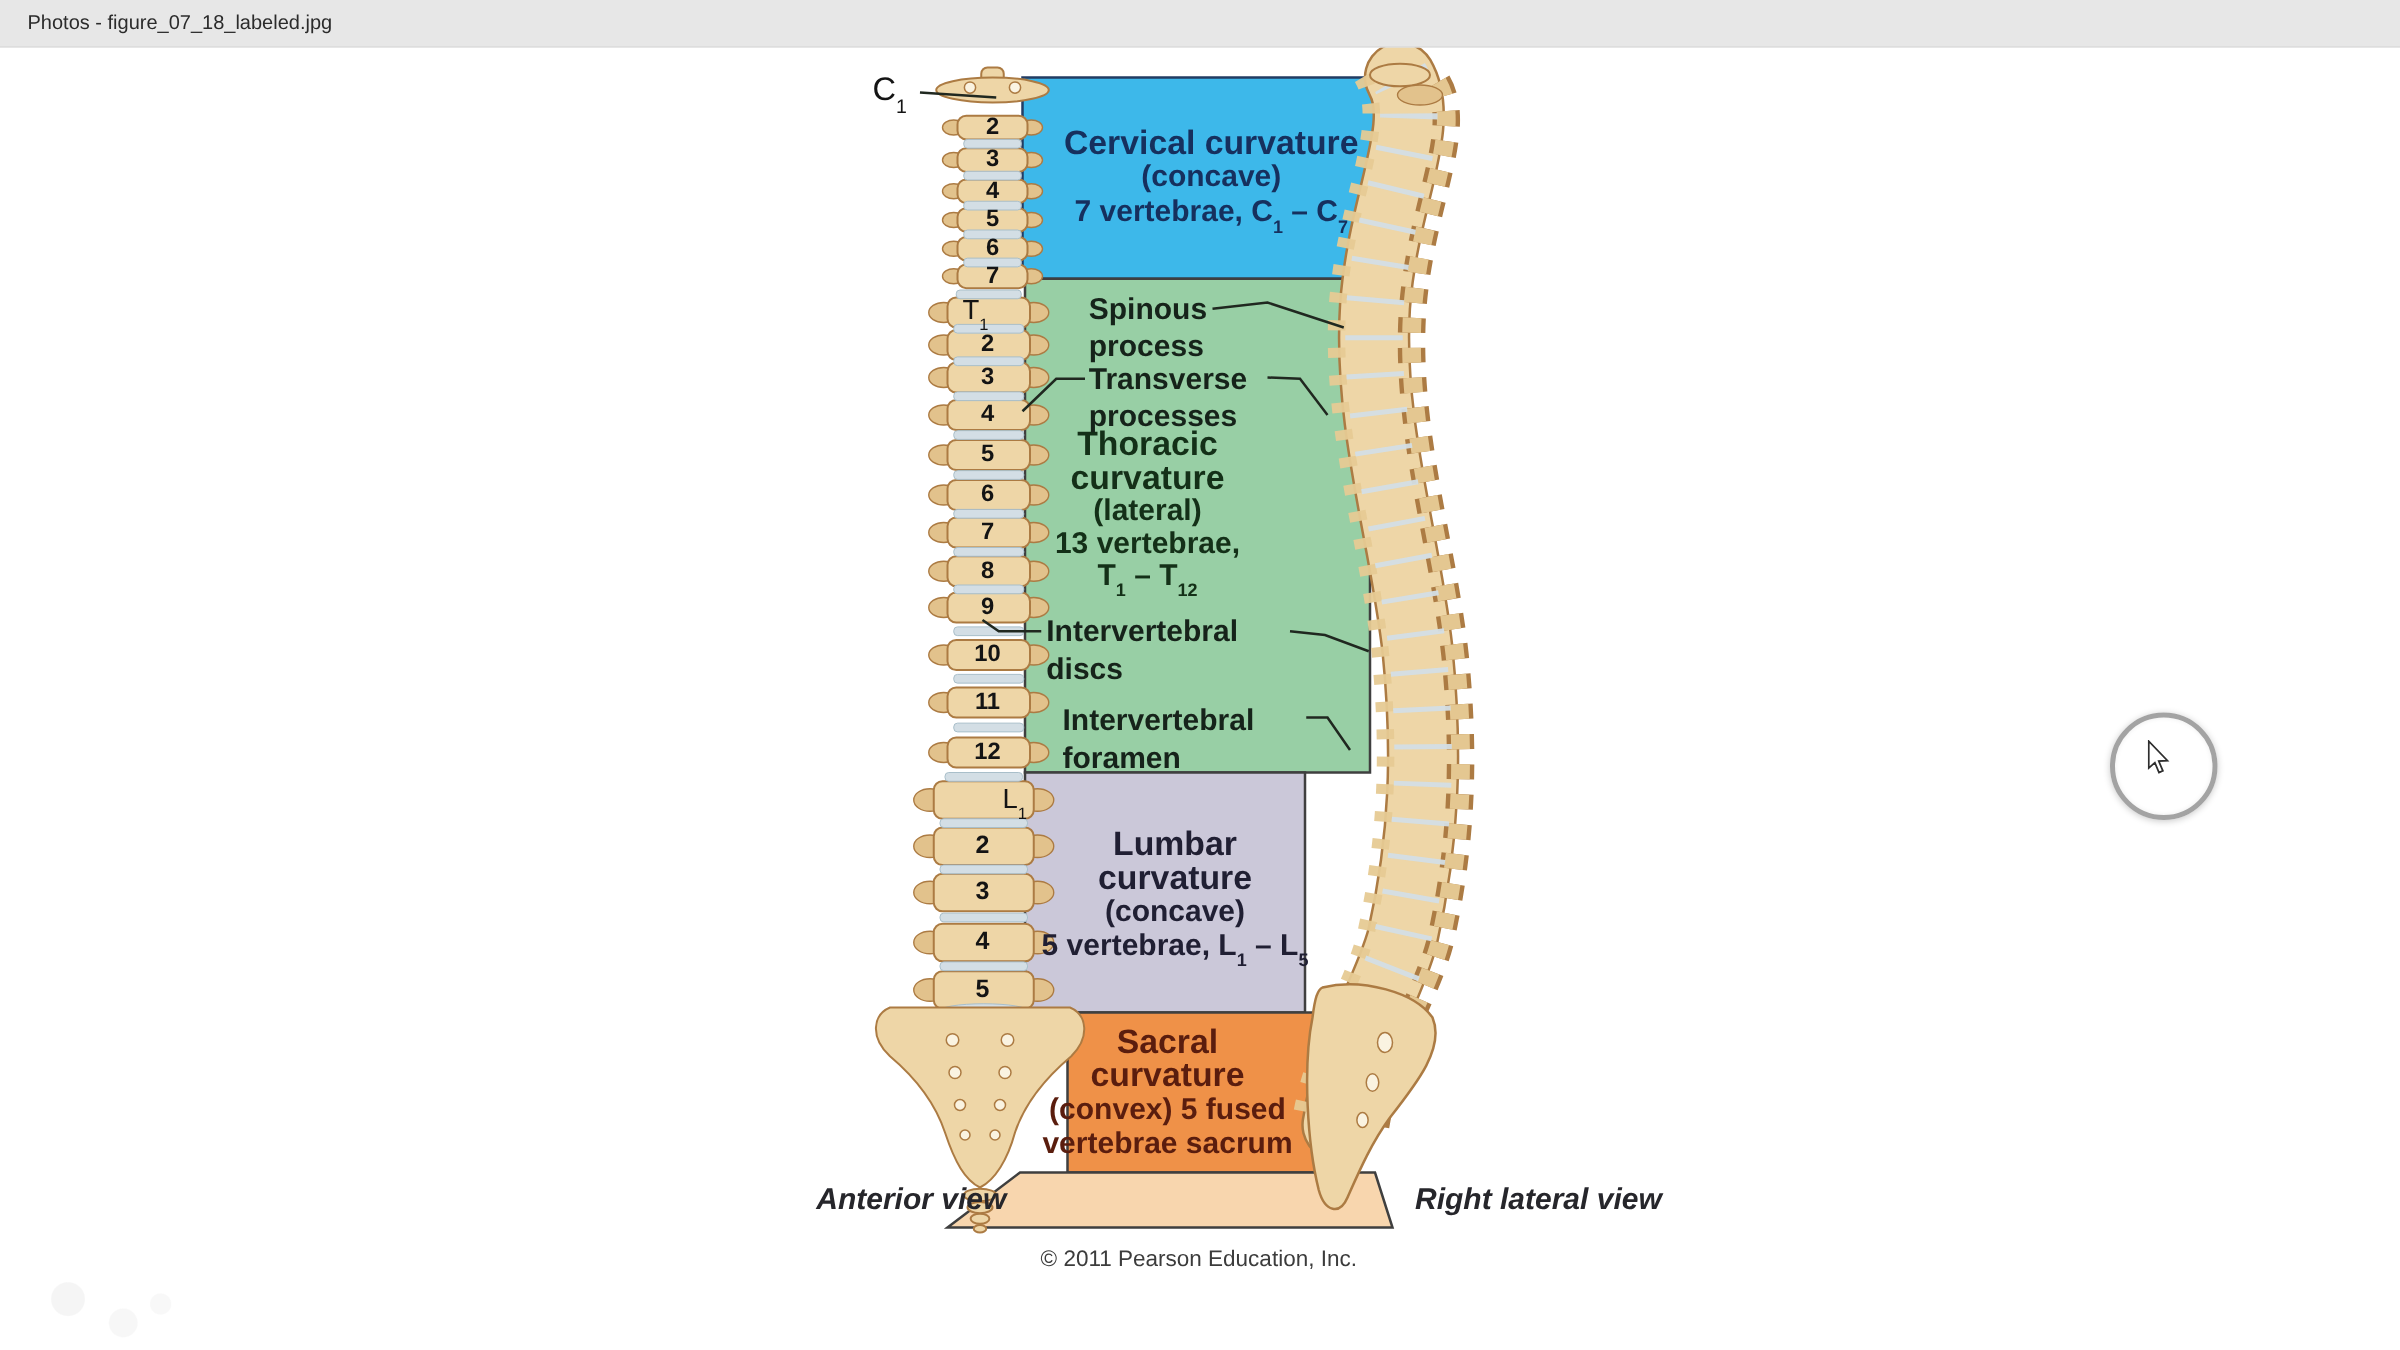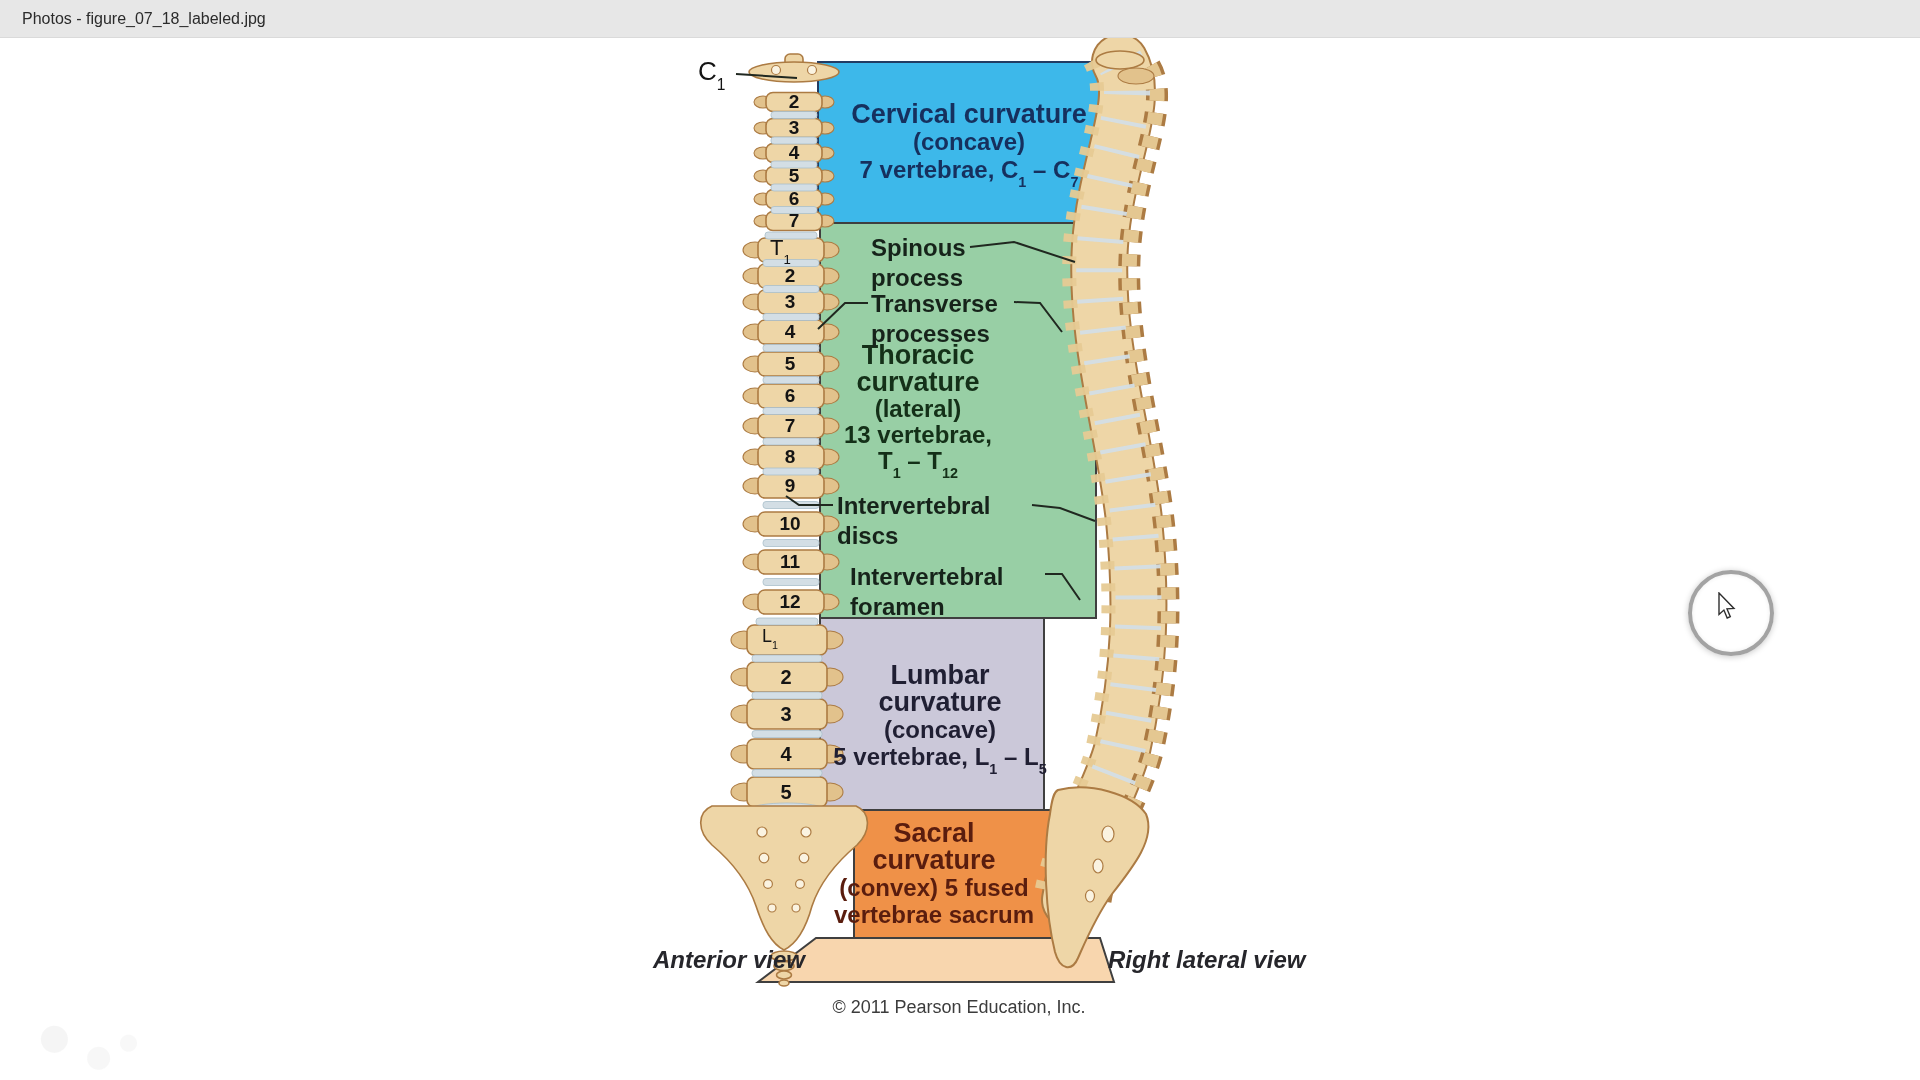--- a/index.html
+++ b/index.html
@@ -49,28 +49,28 @@
 
   .callout{position:absolute;font-weight:bold;font-size:24px;line-height:30px;color:var(--callout-text);}
   .callout-spinous{left:871px;top:233px;}
   .callout-transverse{left:871px;top:289px;}
   .callout-discs{left:837px;top:491px;}
   .callout-foramen{left:850px;top:562px;}
 
   .vlabel{position:absolute;font-weight:normal;color:var(--number-text);}
   .vlabel-c1{left:698px;top:56px;font-size:26px;}
   .vlabel-t1{left:770px;top:235px;font-size:22px;}
-  .vlabel-l1{left:762px;top:626px;font-size:18px;}
+  .vlabel-l1{left:802px;top:626px;font-size:22px;}
   .vert-num{position:absolute;transform:translate(-50%,-50%);font-weight:bold;font-size:19px;color:var(--number-text);}
   .vert-num.lumbar{font-size:20px;}
   sub{font-size:.6em;position:relative;bottom:-.25em;line-height:0;}
 
   .caption{position:absolute;font-style:italic;font-weight:bold;font-size:24px;color:#26262b;}
   .caption-anterior{left:613px;top:946px;margin-left:40px;}
-  .caption-lateral{left:1108px;top:946px;}
+  .caption-lateral{left:1108px;top:946px;padding-left:24px;}
   .credit{position:absolute;left:809px;top:997px;width:300px;text-align:center;font-size:18px;color:#3c3c3c;}
 
   
   .cursor-ring{position:absolute;left:1688px;top:570px;width:78px;height:78px;border:4px solid #a3a3a3;
     border-radius:50%;box-shadow:0 1px 6px rgba(0,0,0,.22), inset 0 0 4px rgba(0,0,0,.08);z-index:40;}
   .cursor-arrow{position:absolute;left:1718px;top:592px;z-index:41;}
 
   .watermark{position:absolute;left:18px;top:1018px;width:130px;height:56px;opacity:.55;
     background:
       radial-gradient(circle at 28% 38%, #ededed 0 13px, transparent 14px),

